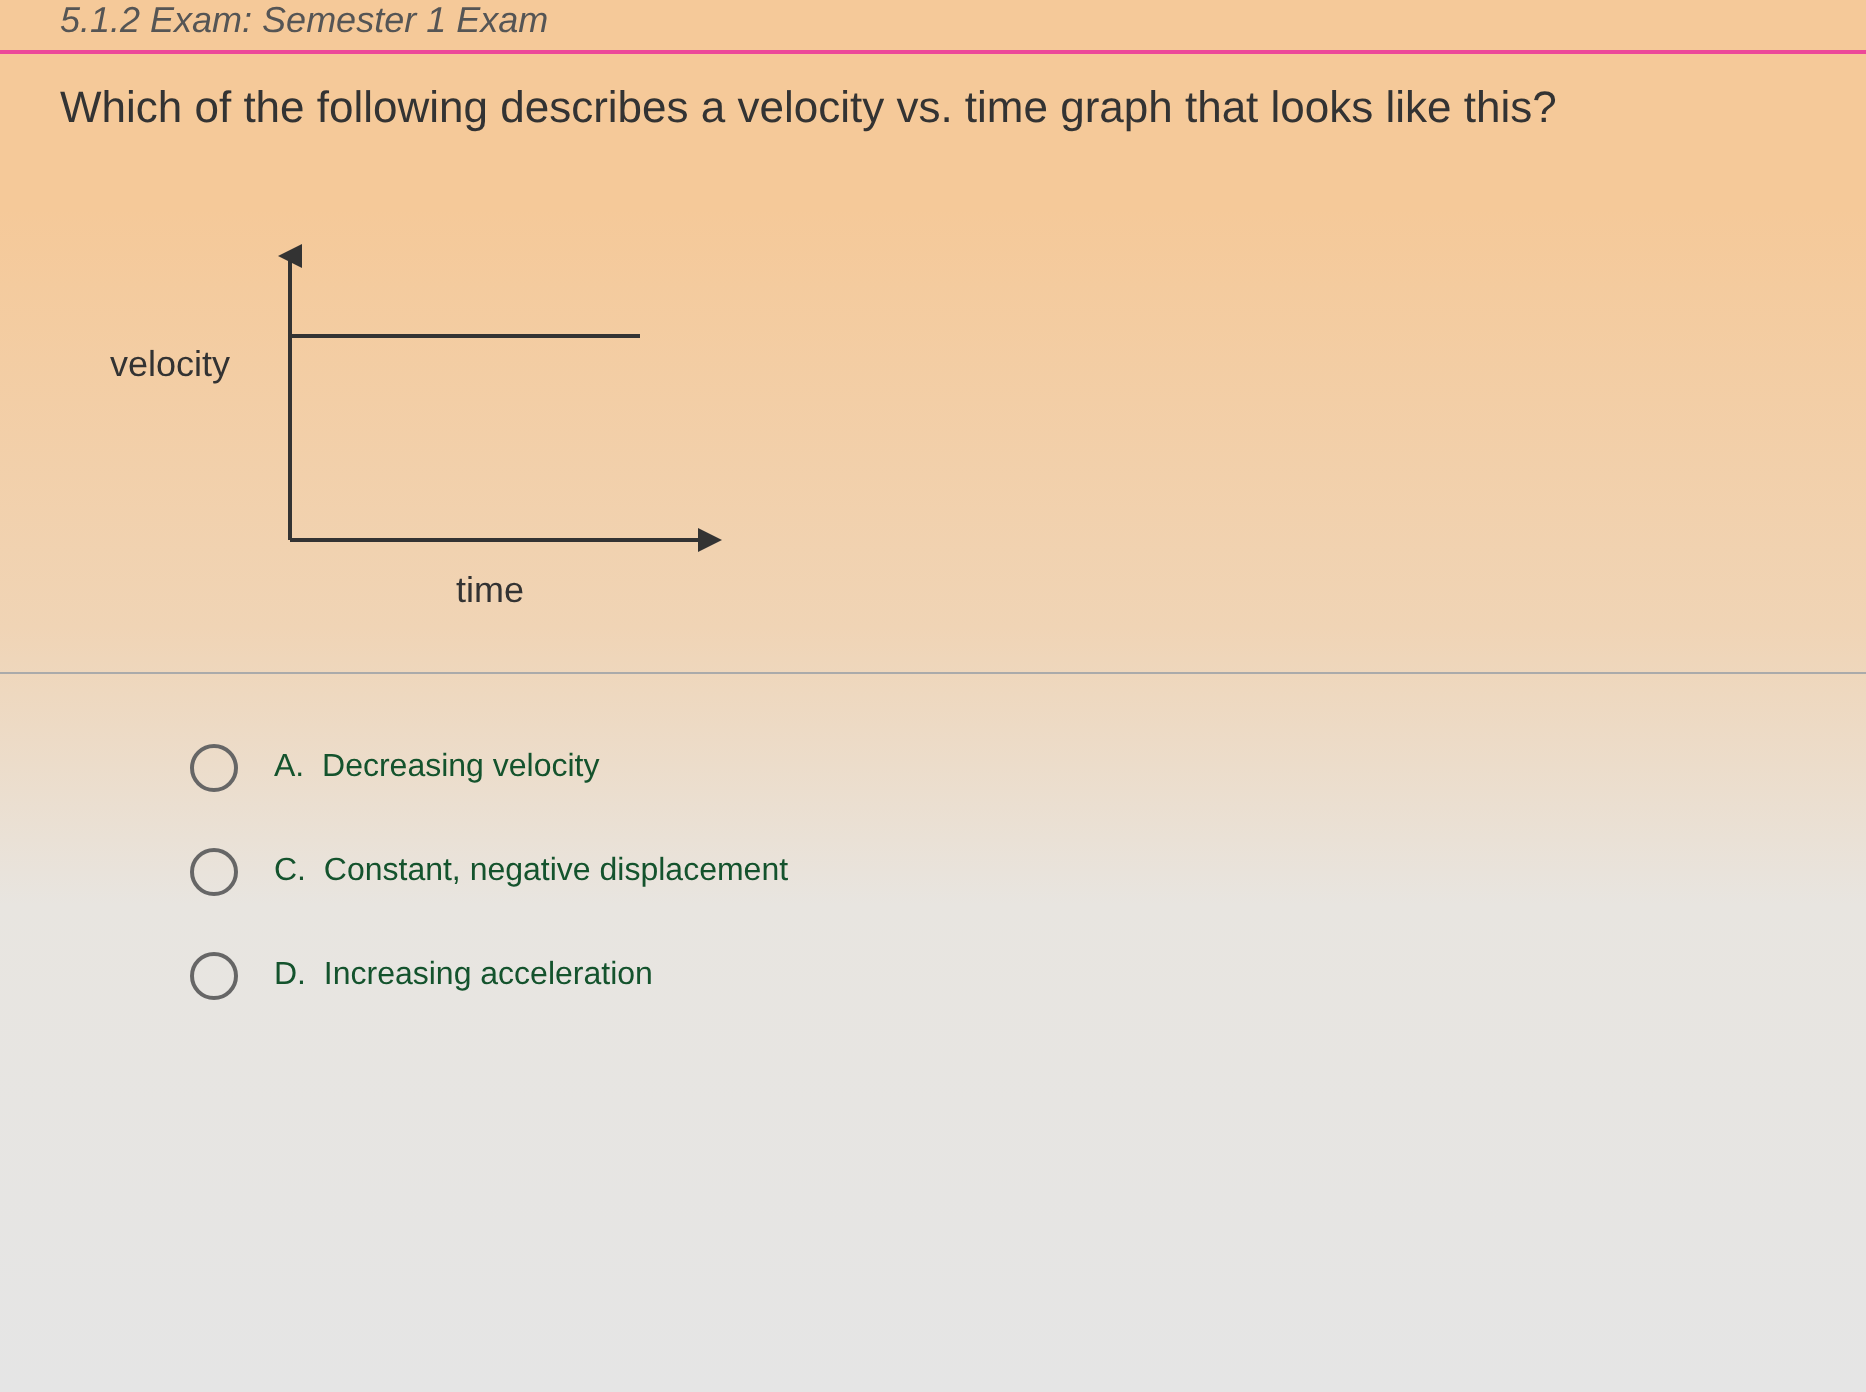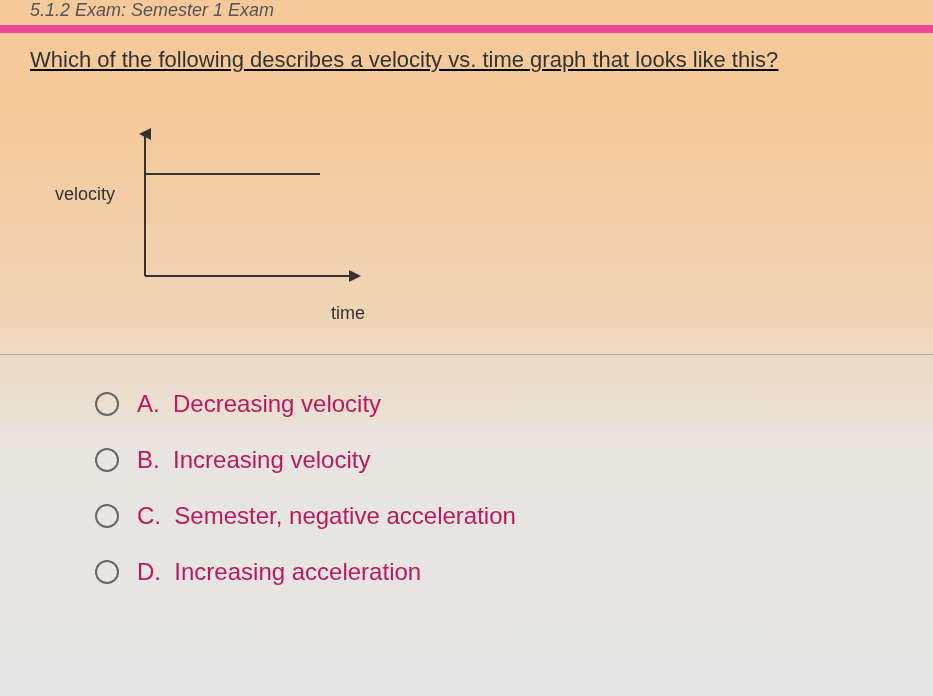--- a/index.html
+++ b/index.html
@@ -16,23 +16,22 @@
       position: relative;
     }
     .header-bar {
       padding: 0 15px 4px 30px;
       font-size: 18px;
       color: #555;
       font-weight: 500;
       font-style: italic;
     }
     .question-section {
-      border-top: 8px solid #ec4899;
+      border-top: 2px solid #ec4899;
       padding: 12px 15px 20px 30px;
-      text-decoration: underline;
     }
     .question-text {
       font-size: 22px;
       color: #333;
       font-weight: 400;
       line-height: 1.4;
     }
     .graph-container {
       margin: 30px 16px 30px 55px;
       display: flex;
@@ -40,22 +39,21 @@
       gap: 10px;
     }
     .y-label {
       font-size: 18px;
       color: #333;
       margin-top: -60px;
     }
     .graph-svg-wrap {
       display: flex;
       flex-direction: column;
-      align-items: flex-end;
-      gap: 12px;
+      align-items: center;
     }
     .x-label {
       font-size: 18px;
       color: #333;
       margin-top: 5px;
     }
     .divider {
       border: none;
       border-top: 1px solid #aaa;
       margin: 15px 0 35px 0;
@@ -71,22 +69,22 @@
     }
     .radio {
       width: 24px;
       height: 24px;
       border: 2px solid #666;
       border-radius: 50%;
       flex-shrink: 0;
       background: transparent;
     }
     .option-text {
-      font-size: 24px;
-      color: #be185d;
+      font-size: 16px;
+      color: #14532d;
     }
   </style>
 </head>
 <body>
 
 <div class="header-bar">
   <span>5.1.2 Exam: Semester 1 Exam</span>
 </div>
 
 <div class="question-section">
@@ -119,29 +117,22 @@
   <div class="option-row">
     <div class="radio"></div>
     <div class="option-text">
       <span>A.</span>&nbsp;
       <span>Decreasing velocity</span>
     </div>
   </div>
   <div class="option-row">
     <div class="radio"></div>
     <div class="option-text">
-      <span>B.</span>&nbsp;
-      <span>Increasing velocity</span>
-    </div>
-  </div>
-  <div class="option-row">
-    <div class="radio"></div>
-    <div class="option-text">
       <span>C.</span>&nbsp;
-      <span>Semester, negative acceleration</span>
+      <span>Constant, negative displacement</span>
     </div>
   </div>
   <div class="option-row">
     <div class="radio"></div>
     <div class="option-text">
       <span>D.</span>&nbsp;
       <span>Increasing acceleration</span>
     </div>
   </div>
 </div>

